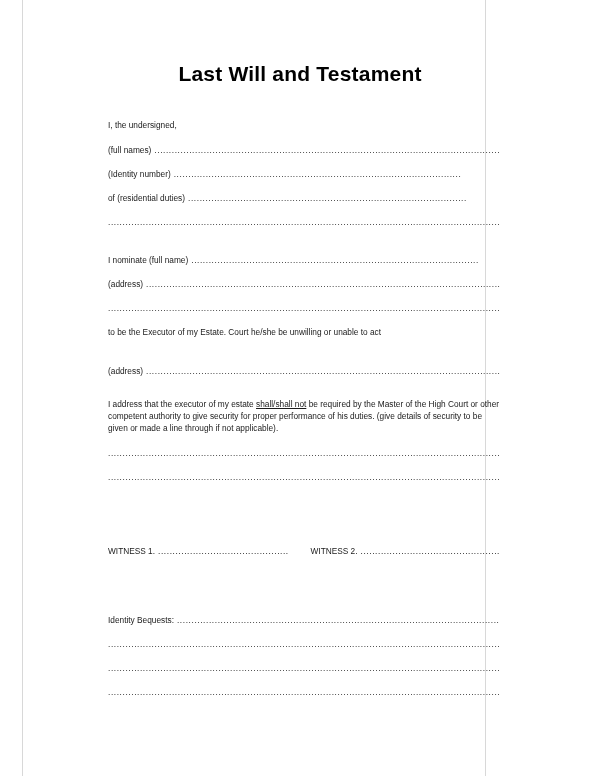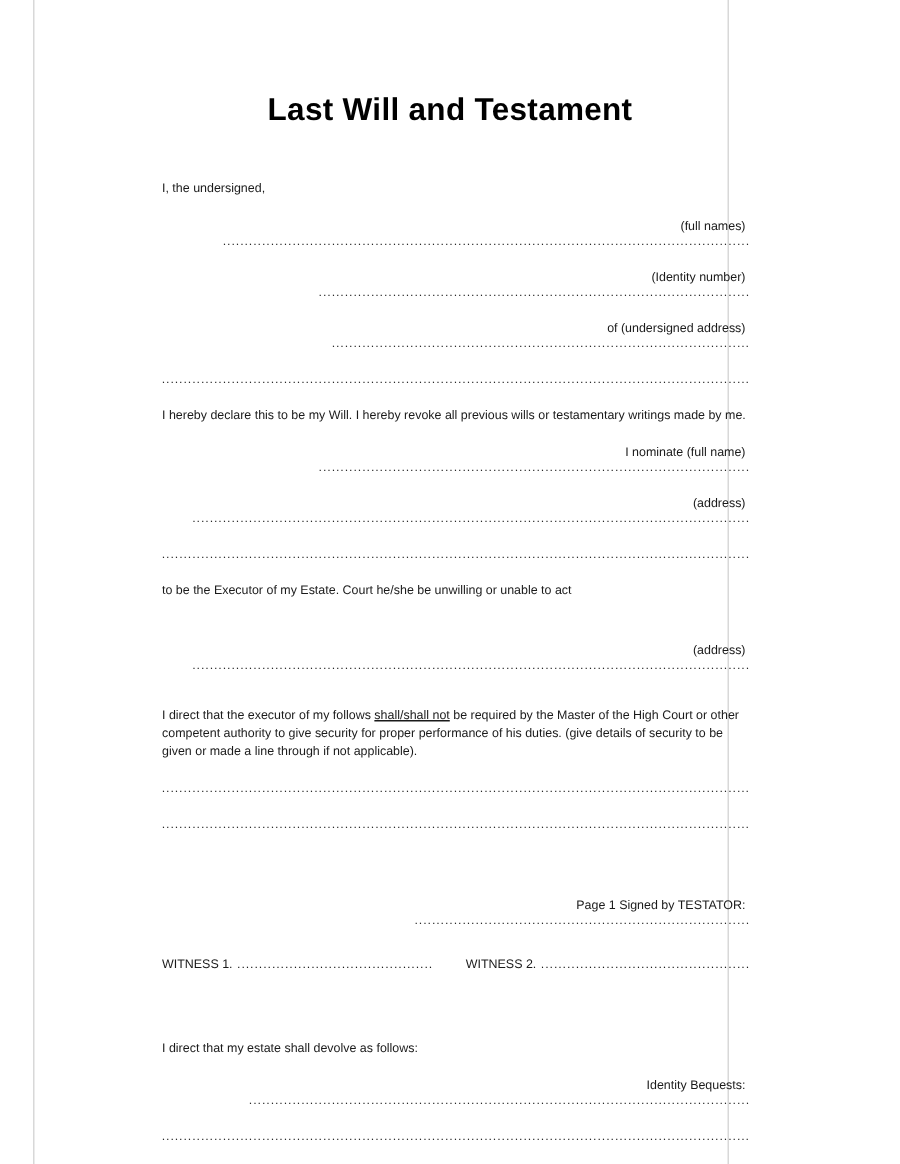--- a/index.html
+++ b/index.html
@@ -59,24 +59,23 @@
     white-space: nowrap;
     overflow: hidden;
   }
   .para {
     font-size: 8.3px;
     line-height: 1.45;
     color: #1a1a1a;
   }
   .row {
     display: flex;
-    align-items: flex-end;
-    white-space: nowrap;
-    overflow: hidden;
-    flex-direction: column;
+    align-items: center;
+    white-space: nowrap;
+    overflow: hidden;
   }
   .lbl {
     font-size: 8.3px;
     color: #1a1a1a;
     flex: 0 0 auto;
     padding-right: 3px;
   }
   .dots {
     font-size: 8.3px;
     color: #2a2a2a;
@@ -139,31 +138,30 @@
     </div>
     <div class="gap-m"></div>
 
     <div class="row">
       <span class="lbl">(Identity number)</span>
       <span class="dots">...................................................................................................</span>
     </div>
     <div class="gap-m"></div>
 
     <div class="row">
-      <span class="lbl">of (undersigned address)</span>
+      <span class="lbl">of (residential duties)</span>
       <span class="dots">................................................................................................</span>
     </div>
     <div class="gap-m"></div>
 
     <div class="row">
       <span class="dots">............................................................................................................................................</span>
     </div>
     <div class="gap-m"></div>
 
-    <div class="line">I hereby declare this to be my Will.  I hereby revoke all previous wills or testamentary writings made by me.</div>
     <div class="gap-m"></div>
 
     <div class="row">
       <span class="lbl">I nominate (full name)</span>
       <span class="dots">...................................................................................................</span>
     </div>
     <div class="gap-m"></div>
 
     <div class="row">
       <span class="lbl">(address)</span>
@@ -181,53 +179,48 @@
 
     <div class="gap-m"></div>
 
     <div class="row">
       <span class="lbl">(address)</span>
       <span class="dots">................................................................................................................................</span>
     </div>
     <div class="gap-l"></div>
 
     <div class="para">
-      <span>I direct that the executor of my follows </span><span class="underline-txt">shall/shall not</span><span> be required by the Master of the High Court or other competent authority to give security for proper performance of his duties. (give details of security to be given or made a line through if not applicable).</span>
+      <span>I address that the executor of my estate </span><span class="underline-txt">shall/shall not</span><span> be required by the Master of the High Court or other competent authority to give security for proper performance of his duties. (give details of security to be given or made a line through if not applicable).</span>
     </div>
     <div class="gap-m"></div>
 
     <div class="row fullwide">
       <span class="dots">..........................................................................................................................................................</span>
     </div>
     <div class="gap-m"></div>
 
     <div class="row fullwide">
       <span class="dots">..........................................................................................................................................................</span>
     </div>
 
     <div class="gap-xxl"></div>
 
-    <div class="row">
-      <span class="lbl">Page 1 Signed by TESTATOR:</span>
-      <span class="dots">.............................................................................</span>
-    </div>
     <div class="gap-m"></div>
 
     <div class="witness-row">
       <span class="w-lbl">WITNESS 1.</span>
       <span class="w-dots">.............................................</span>
       <span class="spacer-flex">&nbsp;</span>
       <span class="w-lbl">WITNESS 2.</span>
       <span class="w-dots">................................................</span>
     </div>
 
     <div class="gap-xl"></div>
     <div class="gap-s"></div>
 
-    <div class="line">I direct that my estate shall devolve as follows:</div>
     <div class="gap-m"></div>
 
     <div class="row">
       <span class="lbl">Identity Bequests:</span>
       <span class="dots">...................................................................................................................</span>
     </div>
     <div class="gap-m"></div>
 
     <div class="row fullwide">
       <span class="dots">..........................................................................................................................................................</span>

